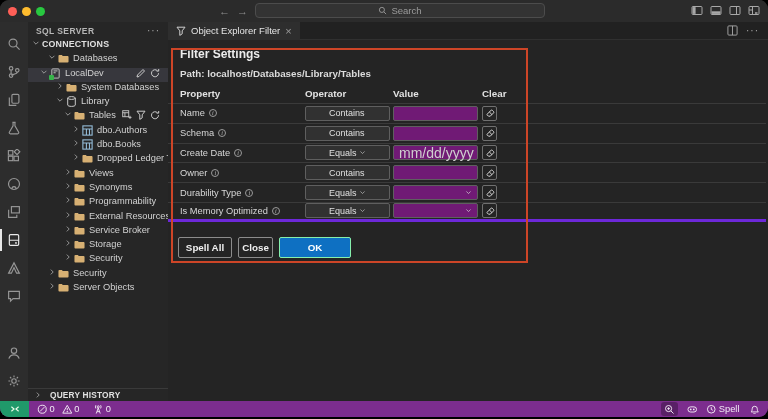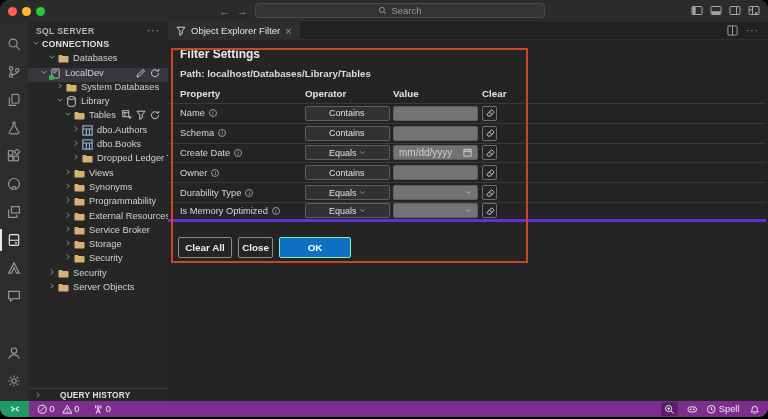--- a/index.html
+++ b/index.html
@@ -43,21 +43,21 @@
     font-size:9.3px; color:#d2d2d2; padding-right:8px; }
   .trow.selected { background:#37373d; }
   .chev { width:8px; height:8px; flex:0 0 8px; color:#b0b0b0; margin-right:2px; }
   .ticon { width:11px; height:11px; flex:0 0 11px; margin-right:4px; position:relative; }
   .ticon svg { width:11px; height:11px; display:block; }
   .sectionlabel { font-weight:bold; font-size:8.8px; color:#e0e0e0; letter-spacing:.2px; }
   .tactions { margin-left:auto; display:flex; gap:4px; color:#cccccc; }
   .tactions svg { width:10px; height:10px; }
   .lvl0{padding-left:4px;} .lvl1{padding-left:12px;} .lvl2{padding-left:20px;}
   .lvl3{padding-left:28px;} .lvl4{padding-left:36px;} .lvl5{padding-left:44px;}
-  #query-history { height:13px; border-top:1px solid #3a3a3a; display:flex; align-items:center; padding-left:6px; gap:16px; color:#dddddd; }
+  #query-history { height:13px; border-top:1px solid #3a3a3a; display:flex; align-items:center; padding-left:6px; gap:6px; color:#dddddd; }
   #query-history .sectionlabel{ font-size:8.3px; }
   .servergreen { position:absolute; left:-1px; bottom:-1px; width:4.5px; height:4.5px; background:#36b34a; border-radius:1px; }
 
   
   #editor { flex:1; background:#242424; display:flex; flex-direction:column; min-width:0; }
   #tabstrip { height:18px; background:#212121; display:flex; align-items:center; border-bottom:1px solid #303030; }
   #tab { height:18px; background:#2e2e2e; display:flex; align-items:center; gap:5px; padding:0 8px; color:#e4e4e4; font-size:9.5px; }
   #tab svg { width:10px; height:10px; color:#d0d0d0; }
   #tab-close { color:#9a9a9a; font-size:11px; line-height:10px; }
   #tabstrip-actions { margin-left:auto; display:flex; align-items:center; gap:8px; padding-right:9px; color:#a8a8a8; }
@@ -72,22 +72,22 @@
   #rows { position:absolute; left:0; right:2px; top:63px; }
   .frow { height:19.8px; display:grid; grid-template-columns:125px 88px 89px 16px;
     padding-left:12px; align-items:center; border-top:1px solid #3a3a3a; }
   #rows .frow:last-of-type { border-bottom:3px solid #6d28d9; }
   .flabel { font-size:9.3px; color:#d8d8d8; display:flex; align-items:center; gap:4px; }
   .info { width:8px; height:8px; border:1px solid #9a9a9a; border-radius:50%; color:#bdbdbd;
     font-size:6px; font-family:"Liberation Serif",serif; display:flex; align-items:center; justify-content:center; font-style:italic; }
   .dropdown { width:85px; height:15px; background:#313131; border:1px solid #5f5f5f; border-radius:2px;
     display:flex; align-items:center; padding:0 23px; font-size:9px; color:#e0e0e0; }
   .dropdown .dd-chev { margin-left:auto; width:7px; height:7px; color:#bdbdbd; }
-  .vinput { width:85px; height:15px; background:#737373; border:1px solid #5f5f5f; border-radius:2px;
-    display:flex; align-items:center; padding:0 5px; font-size:10px; color:#cfcfcf; }
+  .vinput { width:85px; height:15px; background:#701a75; border:1px solid #5f5f5f; border-radius:2px;
+    display:flex; align-items:center; padding:0 5px; font-size:14px; color:#cfcfcf; }
   .vinput .cal { margin-left:auto; width:9px; height:9px; color:#d5d5d5; }
   .clearbtn { width:15px; height:15px; border:1px solid #707070; border-radius:2px; background:transparent;
     display:flex; align-items:center; justify-content:center; color:#e6e6e6; }
   .clearbtn svg { width:10px; height:10px; }
   #panel-buttons { position:absolute; left:10px; top:197px; display:flex; gap:6px; }
   .pbtn { height:21px; border-radius:2px; font-size:9.8px; font-weight:bold; display:flex; align-items:center; justify-content:center; }
   .pbtn.ghost { border:1px solid #8c8c8c; background:transparent; color:#f0f0f0; }
   #btn-clearall { width:54px; } #btn-close { width:35px; }
   #btn-ok { width:72px; background:#0e70c2; border:1px solid #86efac; color:#ffffff; }
   #annotation { position:absolute; left:3px; top:8px; width:357px; height:215px;
@@ -639,21 +639,21 @@
                 <svg viewBox="0 0 11 11" fill="none" stroke="currentColor">
                   <path d="M2 7.2 6.6 2.6a1.1 1.1 0 0 1 1.5 0l1.3 1.3a1.1 1.1 0 0 1 0 1.5L5.8 9H3.8z"></path>
                   <path d="M4.8 4.4l2.8 2.8"></path>
                 </svg>
               </div>
           </div>
 
         </div>
 
         <div id="panel-buttons">
-          <div class="pbtn ghost" id="btn-clearall">Clear All</div>
+          <div class="pbtn ghost" id="btn-clearall">Spell All</div>
           <div class="pbtn ghost" id="btn-close">Close</div>
           <div class="pbtn" id="btn-ok">OK</div>
         </div>
 
         <div id="annotation"></div>
       </div>
     </div>
   </div>
 
   <div id="statusbar">

